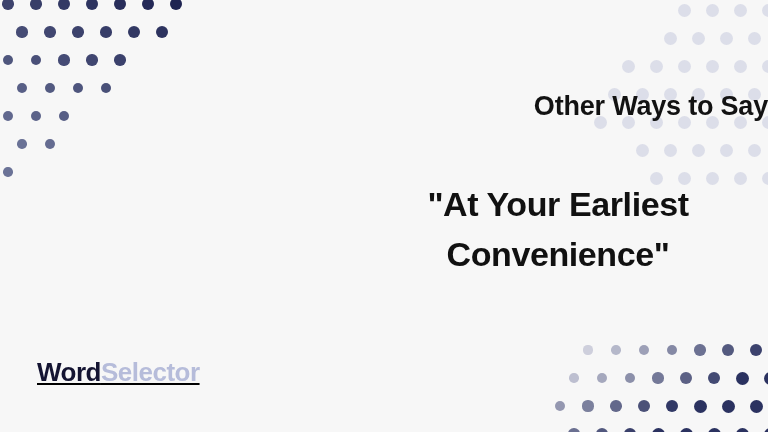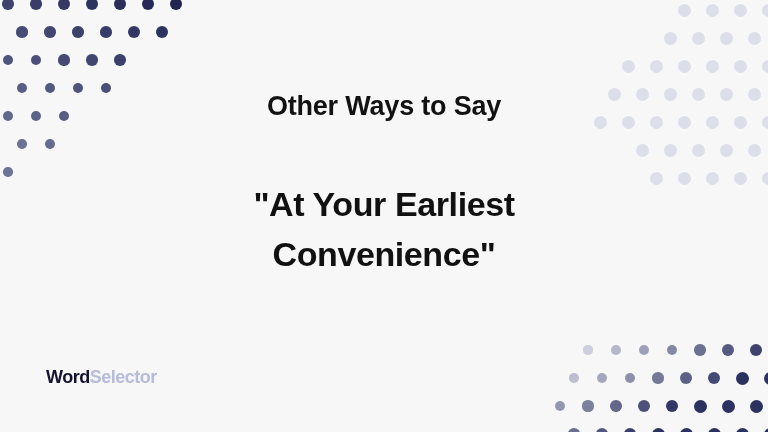--- a/index.html
+++ b/index.html
@@ -32,21 +32,21 @@
     border-radius: 50%;
   }
   #content {
     position: absolute;
     top: 0;
     left: 0;
     width: 768px;
     height: 432px;
     display: flex;
     flex-direction: column;
-    align-items: center;
+    align-items: flex-end;
     justify-content: flex-start;
   }
   #eyebrow {
     margin-top: 90px;
     font-size: 27px;
     font-weight: 700;
     letter-spacing: -0.2px;
     color: #121212;
     text-align: center;
     line-height: 1.2;
@@ -56,26 +56,27 @@
     font-size: 34px;
     font-weight: 700;
     letter-spacing: -0.4px;
     color: #111111;
     text-align: center;
     line-height: 1.45;
     max-width: 420px;
   }
   #logo {
     position: absolute;
-    left: 46px;
+    left: 37px;
     bottom: 44px;
-    font-size: 18px;
+    font-size: 26px;
     font-weight: 700;
     letter-spacing: -0.5px;
     white-space: nowrap;
+    text-decoration: underline;
   }
   #logo .logo-word { color: #141432; }
   #logo .logo-selector { color: #b6bcda; }
 </style>
 </head>
 <body>
 
 <div id="card">
 
   <div class="dot-layer" id="dots-top-left">

